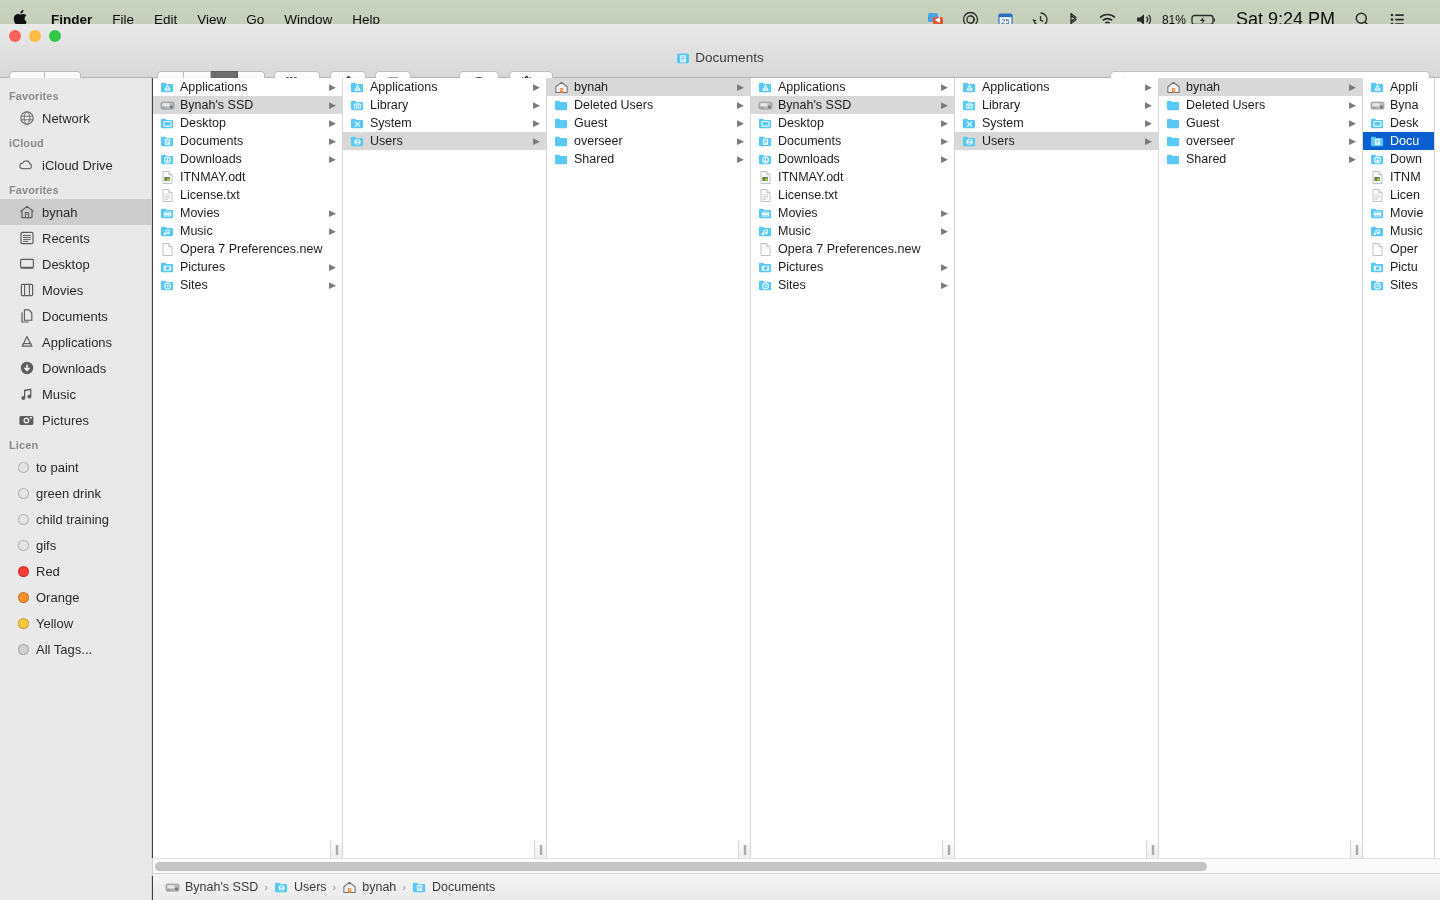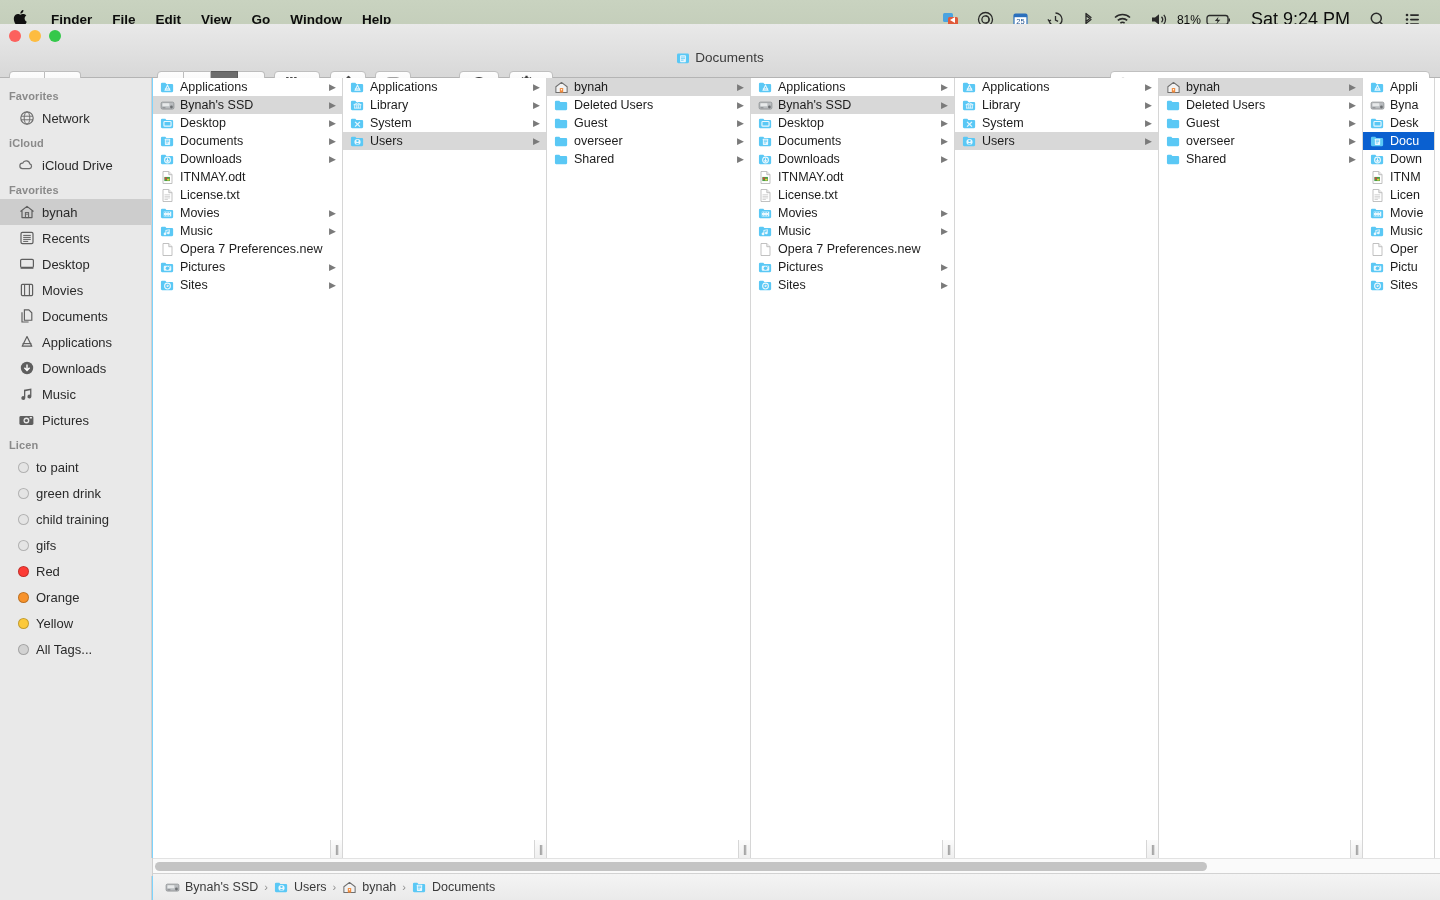--- a/index.html
+++ b/index.html
@@ -13,32 +13,32 @@
   
   #menubar {
     position: absolute; top: 0; left: 0;
     width: 1440px; height: 40px;
     background: linear-gradient(to bottom, #c9d3c0 0%, #c2ccb8 100%);
     border-bottom: 1px solid #9aa396;
     display: flex; align-items: center;
     font-size: 13.5px; color: #0d0d0d;
   }
   #menubar .apple { padding: 0 14px 0 13px; font-size: 15px; line-height: 1; position: relative; top: -1px; }
-  #menubar .mi { padding: 0 10px; white-space: nowrap; font-weight: bold; }
+  #menubar .mi { padding: 0 10px; white-space: nowrap; }
   #menubar .mi.bold { font-weight: bold; }
-  #menubar .right { margin-left: auto; display: flex; align-items: center; padding-right: 10px; gap: 0px; }
+  #menubar .right { margin-left: auto; display: flex; align-items: center; padding-right: 25px; gap: 0px; }
   #menubar .right .st { padding: 0 9px; display: flex; align-items: center; height: 24px; }
   .clocktxt { font-size: 18px; padding: 0 10px; }
   .battpct { font-size: 12px; padding-right: 3px; }
 
   
   #window {
     position: absolute; top: 24px; left: 0;
     width: 1440px; height: 876px;
-    background: #7dd3fc;
+    background: #404040;
   }
 
   
   #toolbar {
     position: absolute; top: 0; left: 0; width: 1440px; height: 54px;
     background: linear-gradient(to bottom, #e9e9e9 0%, #d8d8d8 100%);
     border-bottom: 1px solid #b4b4b4;
   }
   .lights { position: absolute; top: 6px; left: 9px; display: flex; gap: 8px; }
   .light { width: 12px; height: 12px; border-radius: 50%; }

